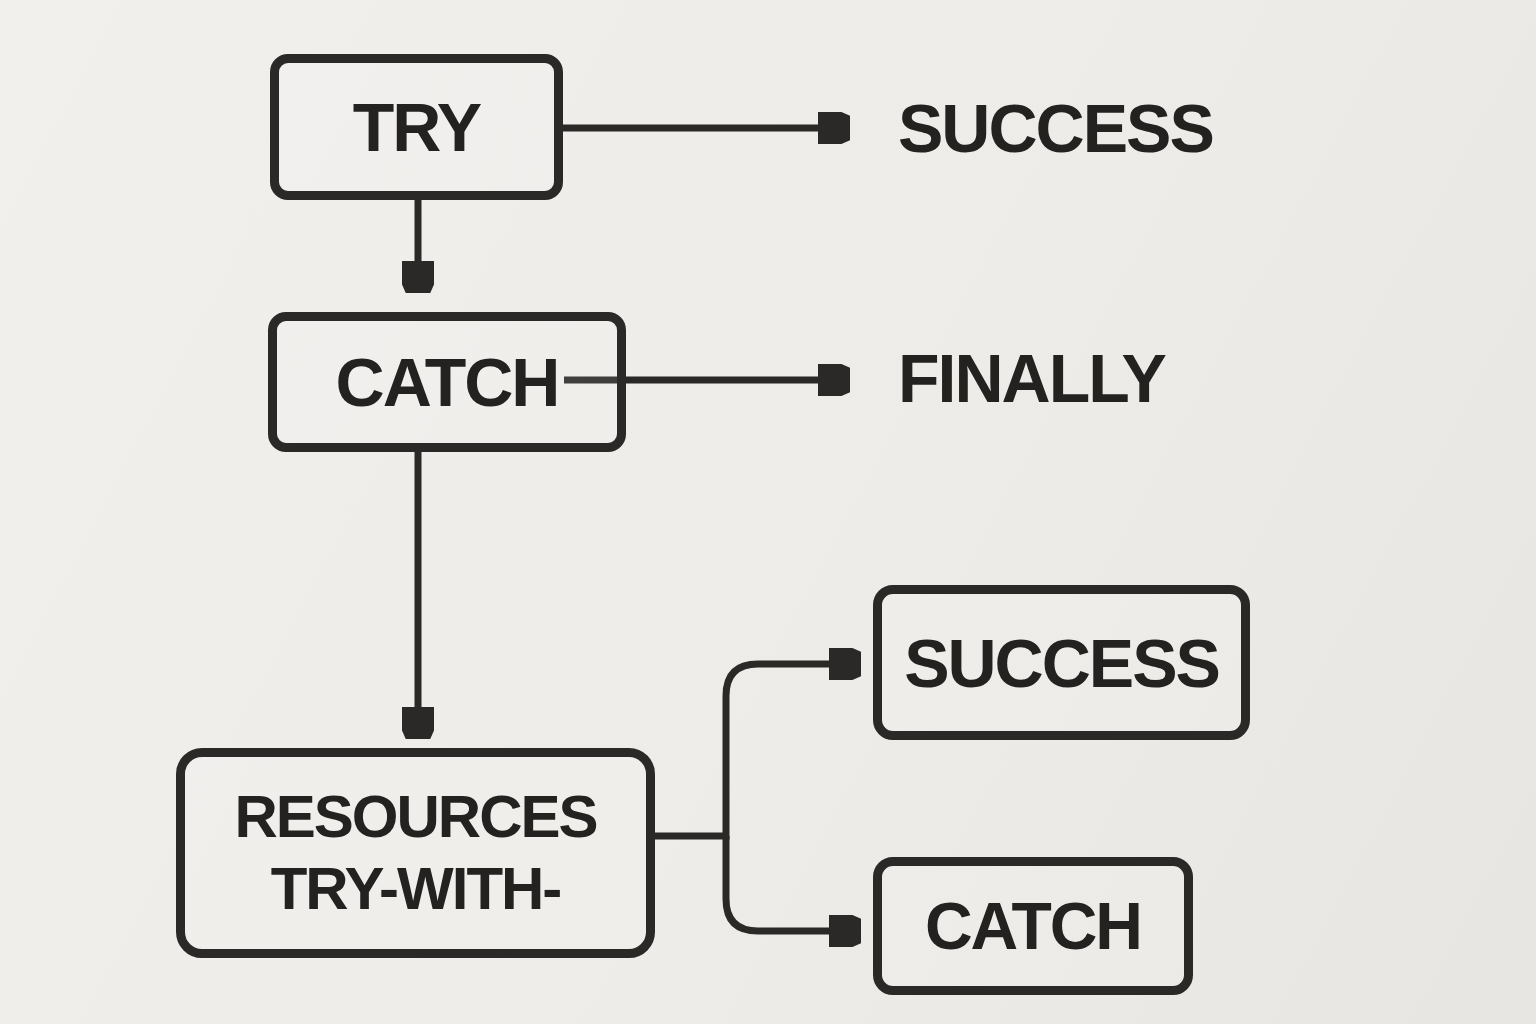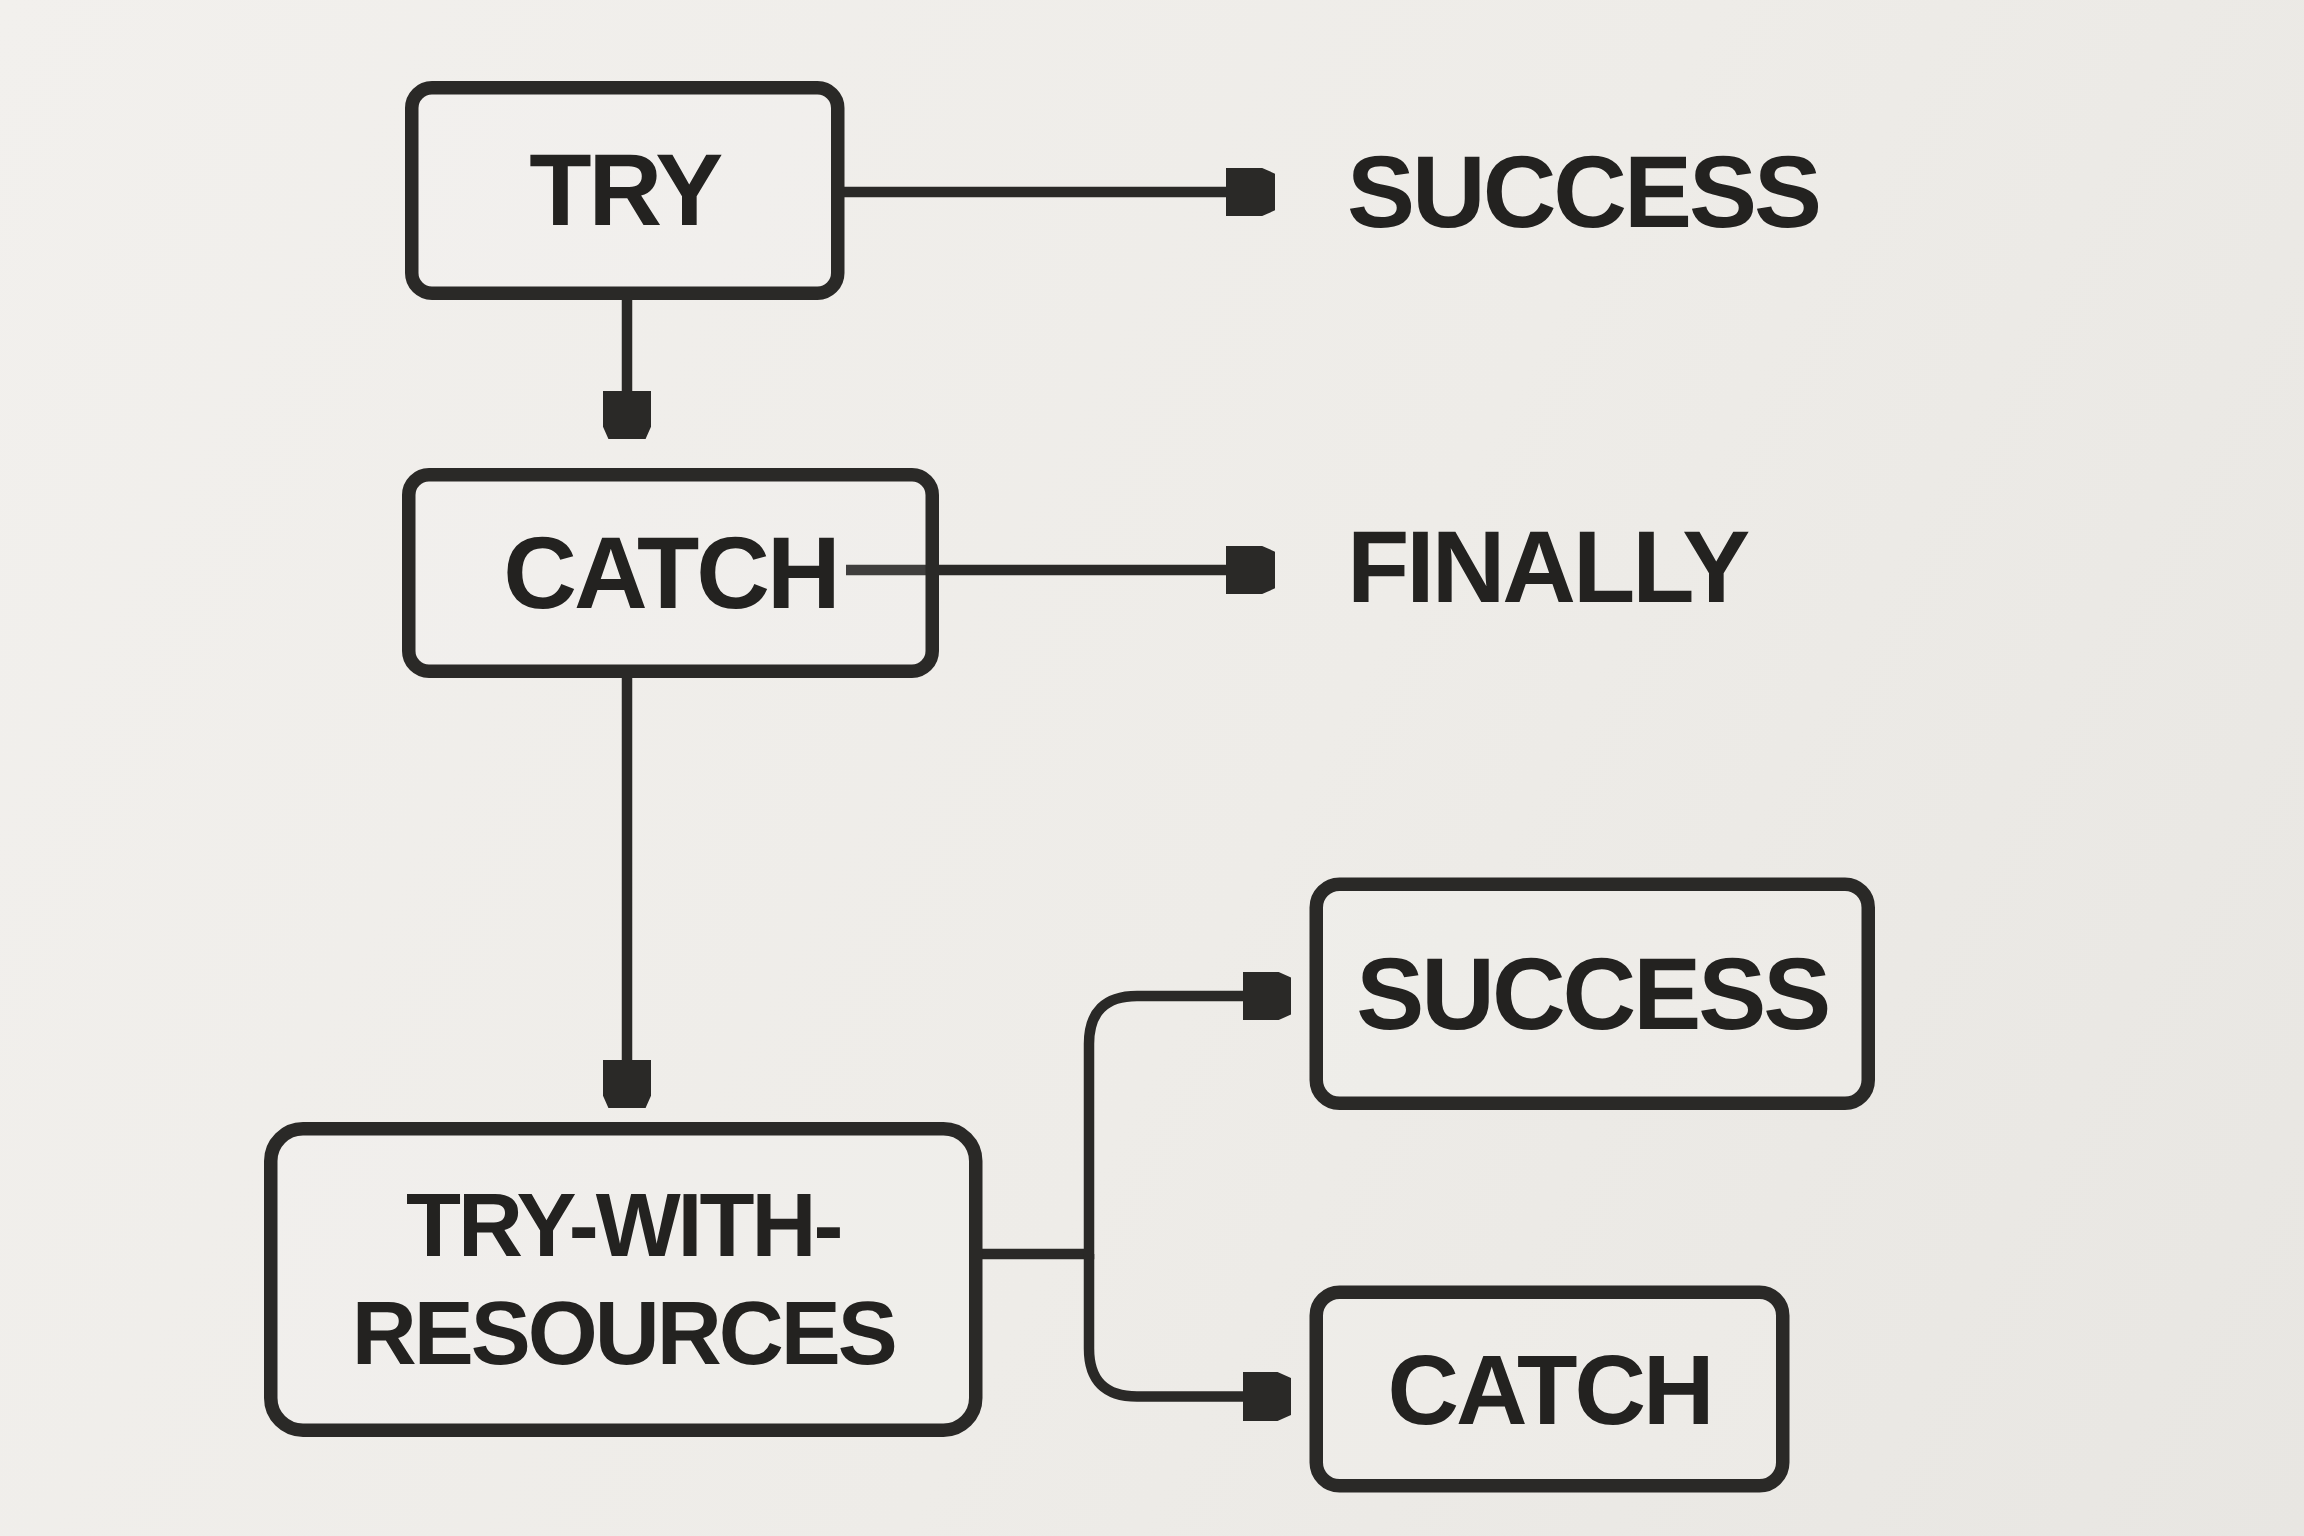--- a/index.html
+++ b/index.html
@@ -100,22 +100,22 @@
 
   <div class="node node-try">
     <span>TRY</span>
   </div>
 
   <div class="node node-catch">
     <span>CATCH</span>
   </div>
 
   <div class="node node-twr">
+    <span>RESOURCES</span>
     <span>TRY-WITH-</span>
-    <span>RESOURCES</span>
   </div>
 
   <div class="node node-success">
     <span>SUCCESS</span>
   </div>
 
   <div class="node node-error">
     <span>CATCH</span>
   </div>
 

